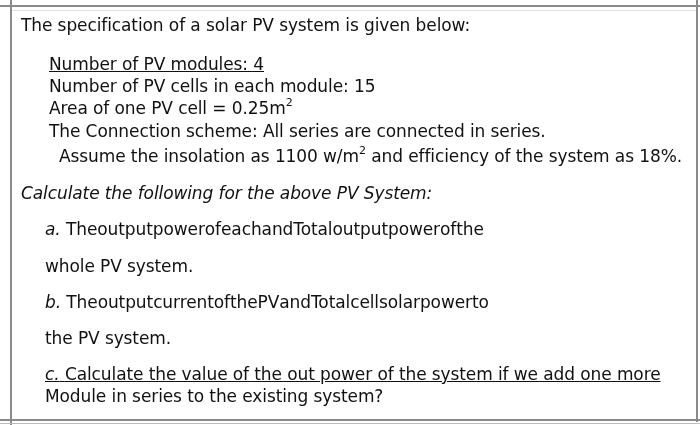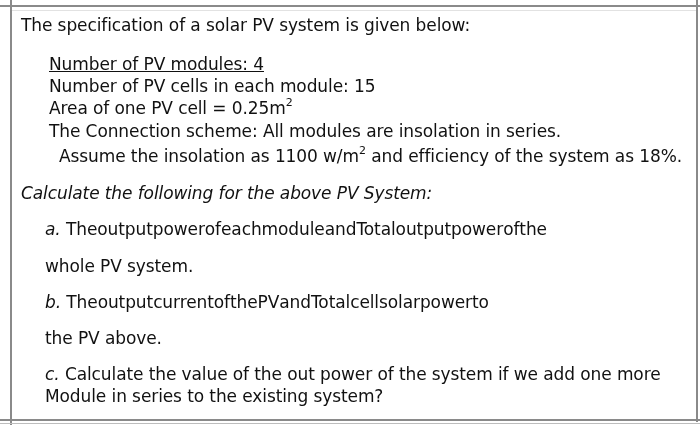--- a/index.html
+++ b/index.html
@@ -93,33 +93,32 @@
 <div class="frame-left"></div>
 <div class="frame-right"></div>
 <div class="frame-bottom"></div>
 <div class="frame-bottom-thin"></div>
 
 <div class="line" style="left:21px; top:15px;">The specification of a solar PV system is given below:</div>
 
 <div class="line" style="left:49px; top:54px;text-decoration:underline;">Number of PV modules: 4</div>
 <div class="line" style="left:49px; top:76px;text-align:right;">Number of PV cells in each module: 15</div>
 <div class="line" style="left:49px; top:98px;"><span>Area of one PV cell = 0.25m</span><sup>2</sup></div>
-<div class="line" style="left:49px; top:121px;">The Connection scheme: All modules are insolation in series.</div>
+<div class="line" style="left:49px; top:121px;">The Connection scheme: All series are connected in series.</div>
 
 <div class="line" style="left:20px; top:146px;margin-left:39px;"><span>Assume the insolation as 1100 w/m</span><sup>2</sup><span> and efficiency of the system as 18%.</span></div>
 
 <div class="line" style="left:21px; top:183px;font-style:italic;">Calculate the following for the above PV System:</div>
 
 <div class="line justify" style="left:45px; top:219px; width:644px;">
   <span><em>a.</em> <span>The</span></span>
   <span>output</span>
   <span>power</span>
   <span>of</span>
   <span>each</span>
-  <span>module</span>
   <span>and</span>
   <span>Total</span>
   <span>output</span>
   <span>power</span>
   <span>of</span>
   <span>the</span>
 </div>
 <div class="line" style="left:45px; top:256px;">whole PV system.</div>
 
 <div class="line justify" style="left:45px; top:292px; width:644px;">
@@ -129,16 +128,16 @@
   <span>of</span>
   <span>the</span>
   <span>PV</span>
   <span>and</span>
   <span>Total</span>
   <span>cell</span>
   <span>solar</span>
   <span>power</span>
   <span>to</span>
 </div>
-<div class="line" style="left:45px; top:328px;">the PV above.</div>
+<div class="line" style="left:45px; top:328px;">the PV system.</div>
 
-<div class="line" style="left:45px; top:364px;"><em>c.</em> <span>Calculate the value of the out power of the system if we add one more</span></div>
+<div class="line" style="left:45px; top:364px;text-decoration:underline;"><em>c.</em> <span>Calculate the value of the out power of the system if we add one more</span></div>
 <div class="line" style="left:45px; top:386px;">Module in series to the existing system?</div>
 
 </body></html>

